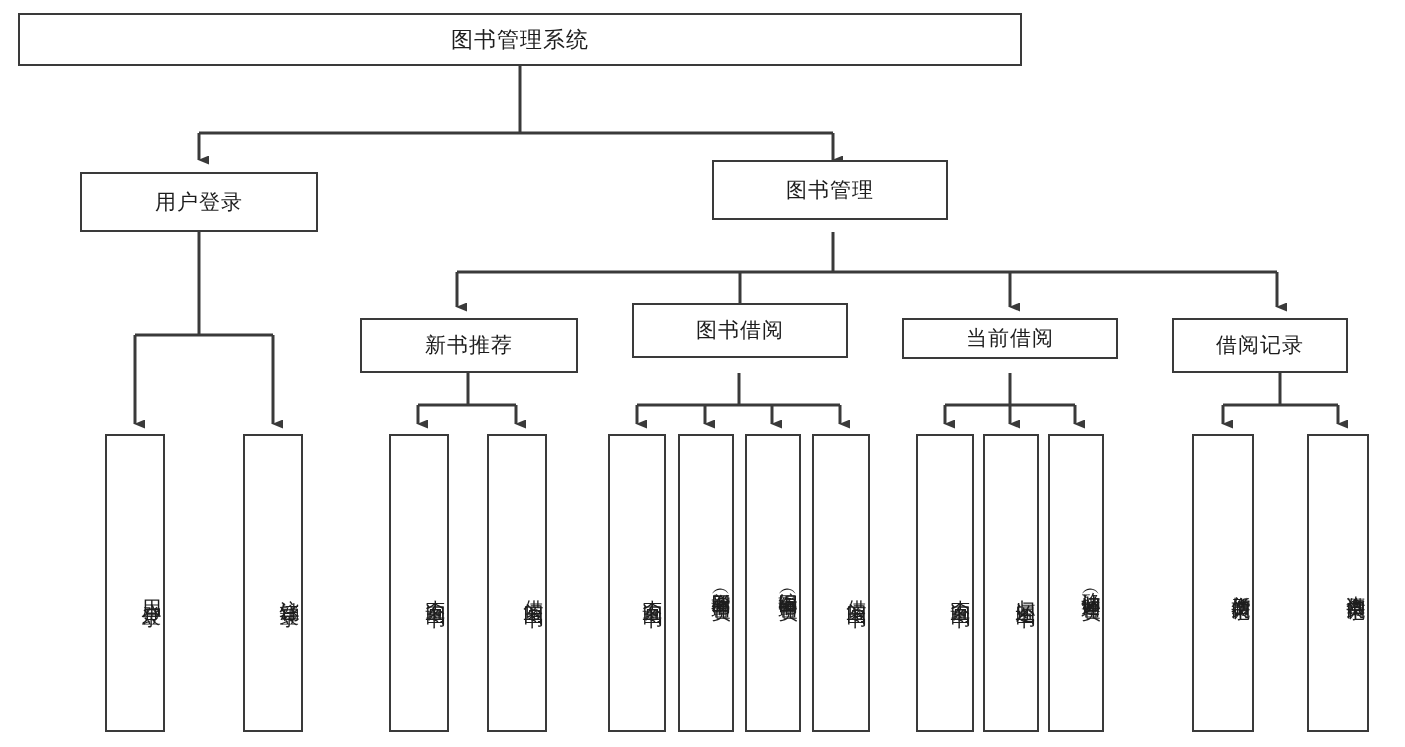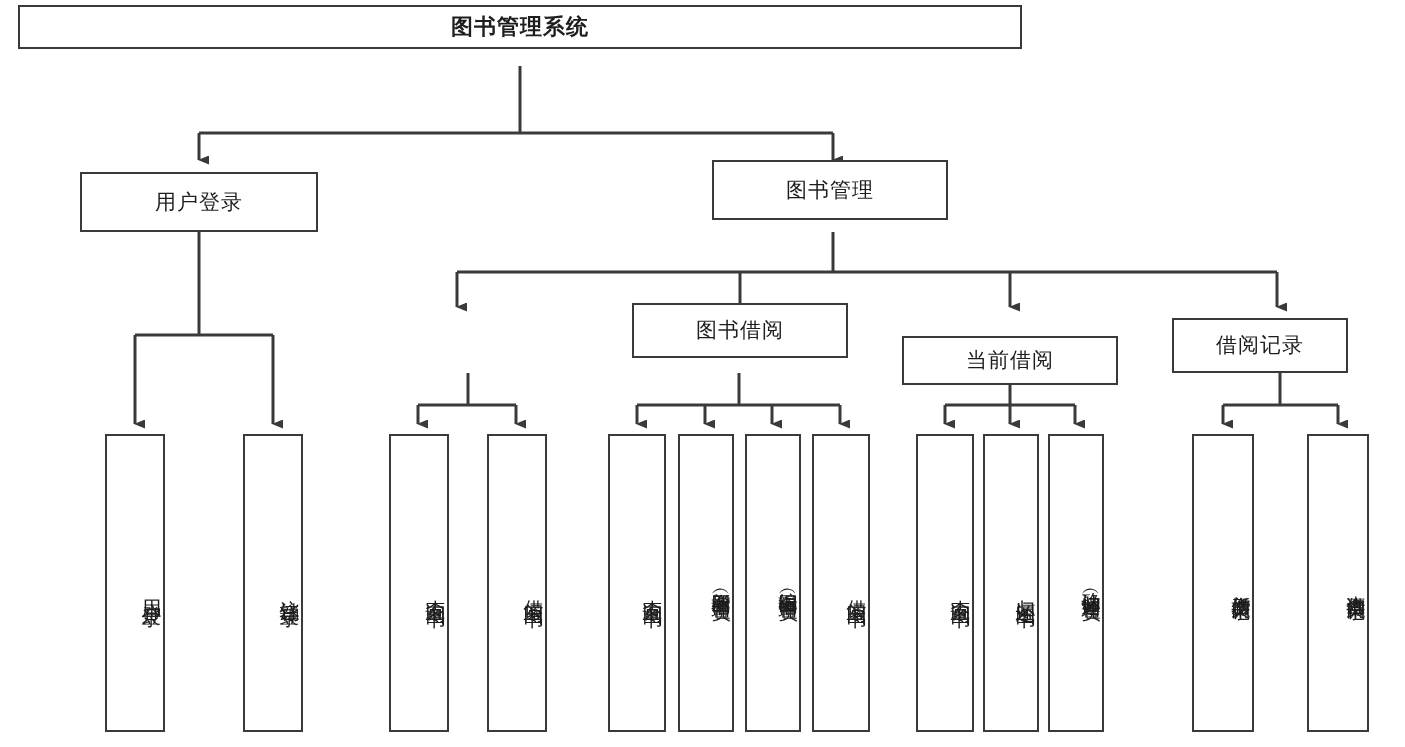--- a/index.html
+++ b/index.html
@@ -115,27 +115,28 @@
       <path d="M1010,405 L1010,424" marker-end="url(#arrowhead)"></path>
       <path d="M1075,405 L1075,424" marker-end="url(#arrowhead)"></path>
 
       <path d="M1280,373 L1280,405"></path>
       <path d="M1223,405 L1338,405"></path>
       <path d="M1223,405 L1223,424" marker-end="url(#arrowhead)"></path>
       <path d="M1338,405 L1338,424" marker-end="url(#arrowhead)"></path>
     </g>
   </svg>
 
-  <div class="node root" style="left:18px; top:5px; width:1004px; height:44px;font-weight:bold;">图书管理系统</div>
+  <div class="node root" style="left:18px; top:13px; width:1004px; height:53px;">图书管理系统</div>
 
   <div class="node horiz" style="left:80px; top:172px; width:238px; height:60px;">用户登录</div>
   <div class="node horiz" style="left:712px; top:160px; width:236px; height:60px;">图书管理</div>
 
+  <div class="node horiz" style="left:360px; top:318px; width:218px; height:55px;">新书推荐</div>
   <div class="node horiz" style="left:632px; top:303px; width:216px; height:55px;">图书借阅</div>
-  <div class="node horiz" style="left:902px; top:336px; width:216px; height:49px;">当前借阅</div>
+  <div class="node horiz" style="left:902px; top:318px; width:216px; height:41px;">当前借阅</div>
   <div class="node horiz" style="left:1172px; top:318px; width:176px; height:55px;">借阅记录</div>
 
   <div class="node vert" style="left:105px; top:434px; width:60px; height:298px;">用户登录</div>
   <div class="node vert" style="left:243px; top:434px; width:60px; height:298px;">注销登录</div>
 
   <div class="node vert" style="left:389px; top:434px; width:60px; height:298px;">查询图书</div>
   <div class="node vert" style="left:487px; top:434px; width:60px; height:298px;">借阅图书</div>
 
   <div class="node vert" style="left:608px; top:434px; width:58px; height:298px;">查询图书</div>
   <div class="node vert tall-text" style="left:678px; top:434px; width:56px; height:298px;">新增图书（管理员）</div>

